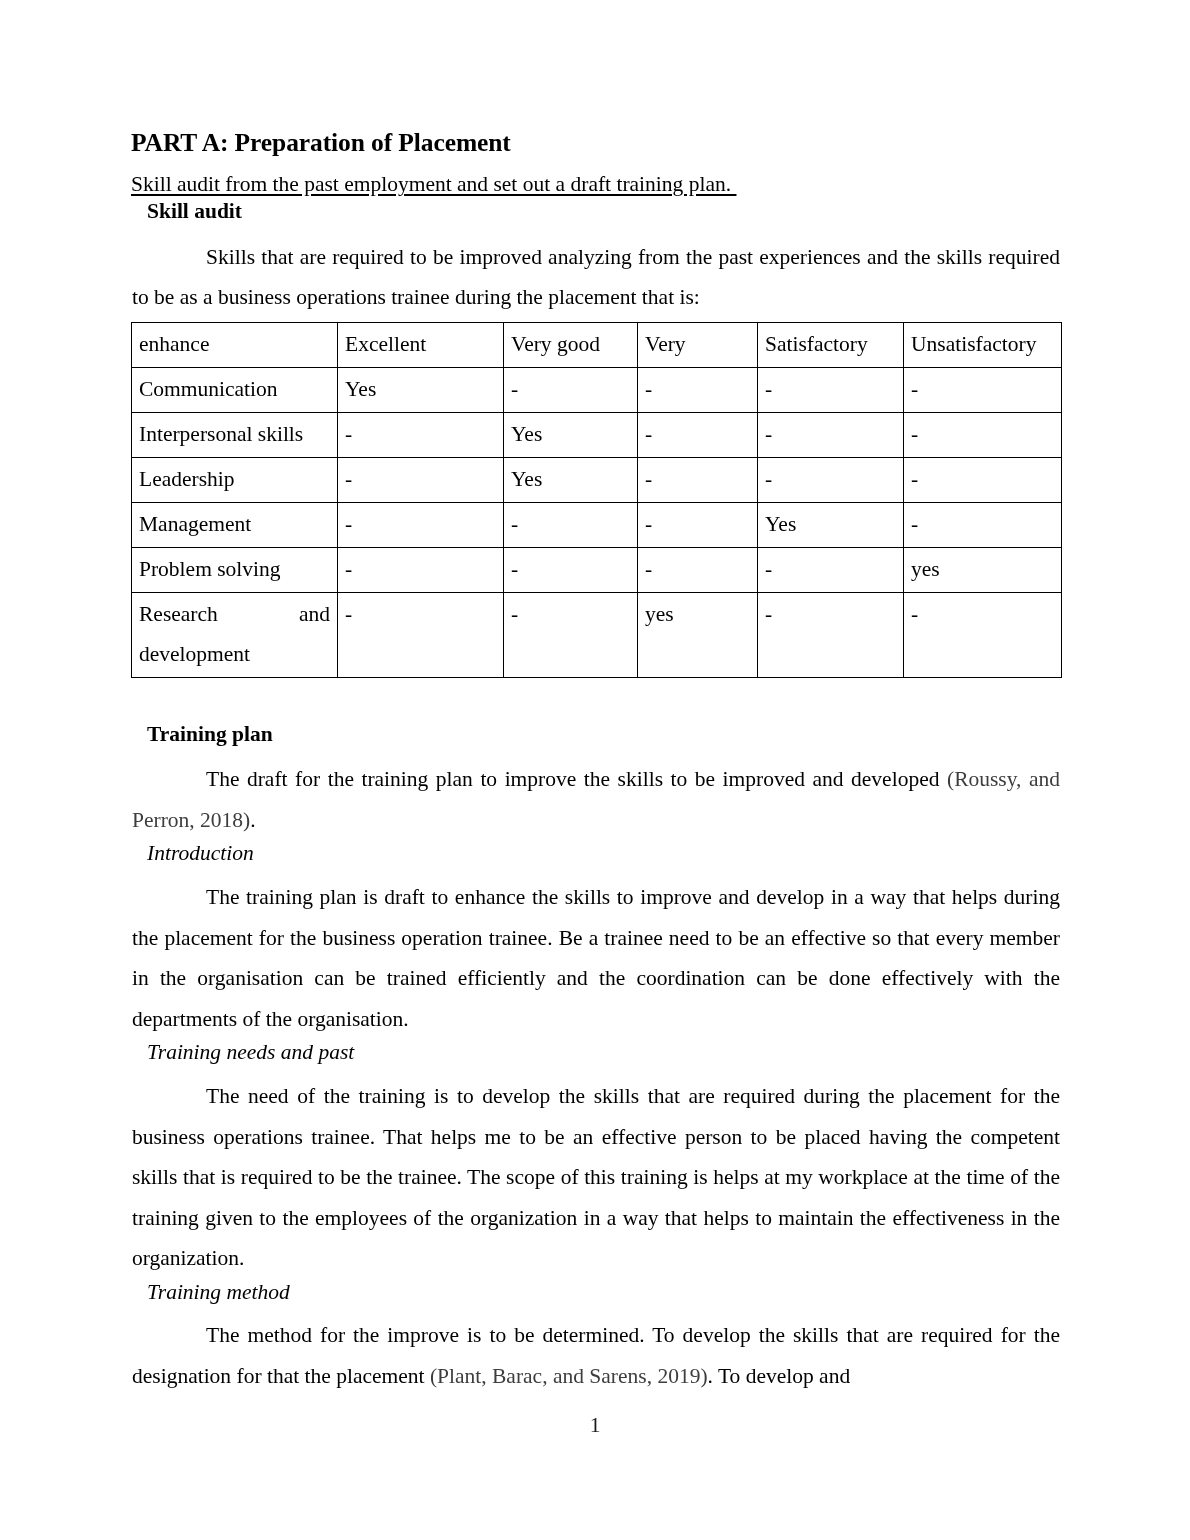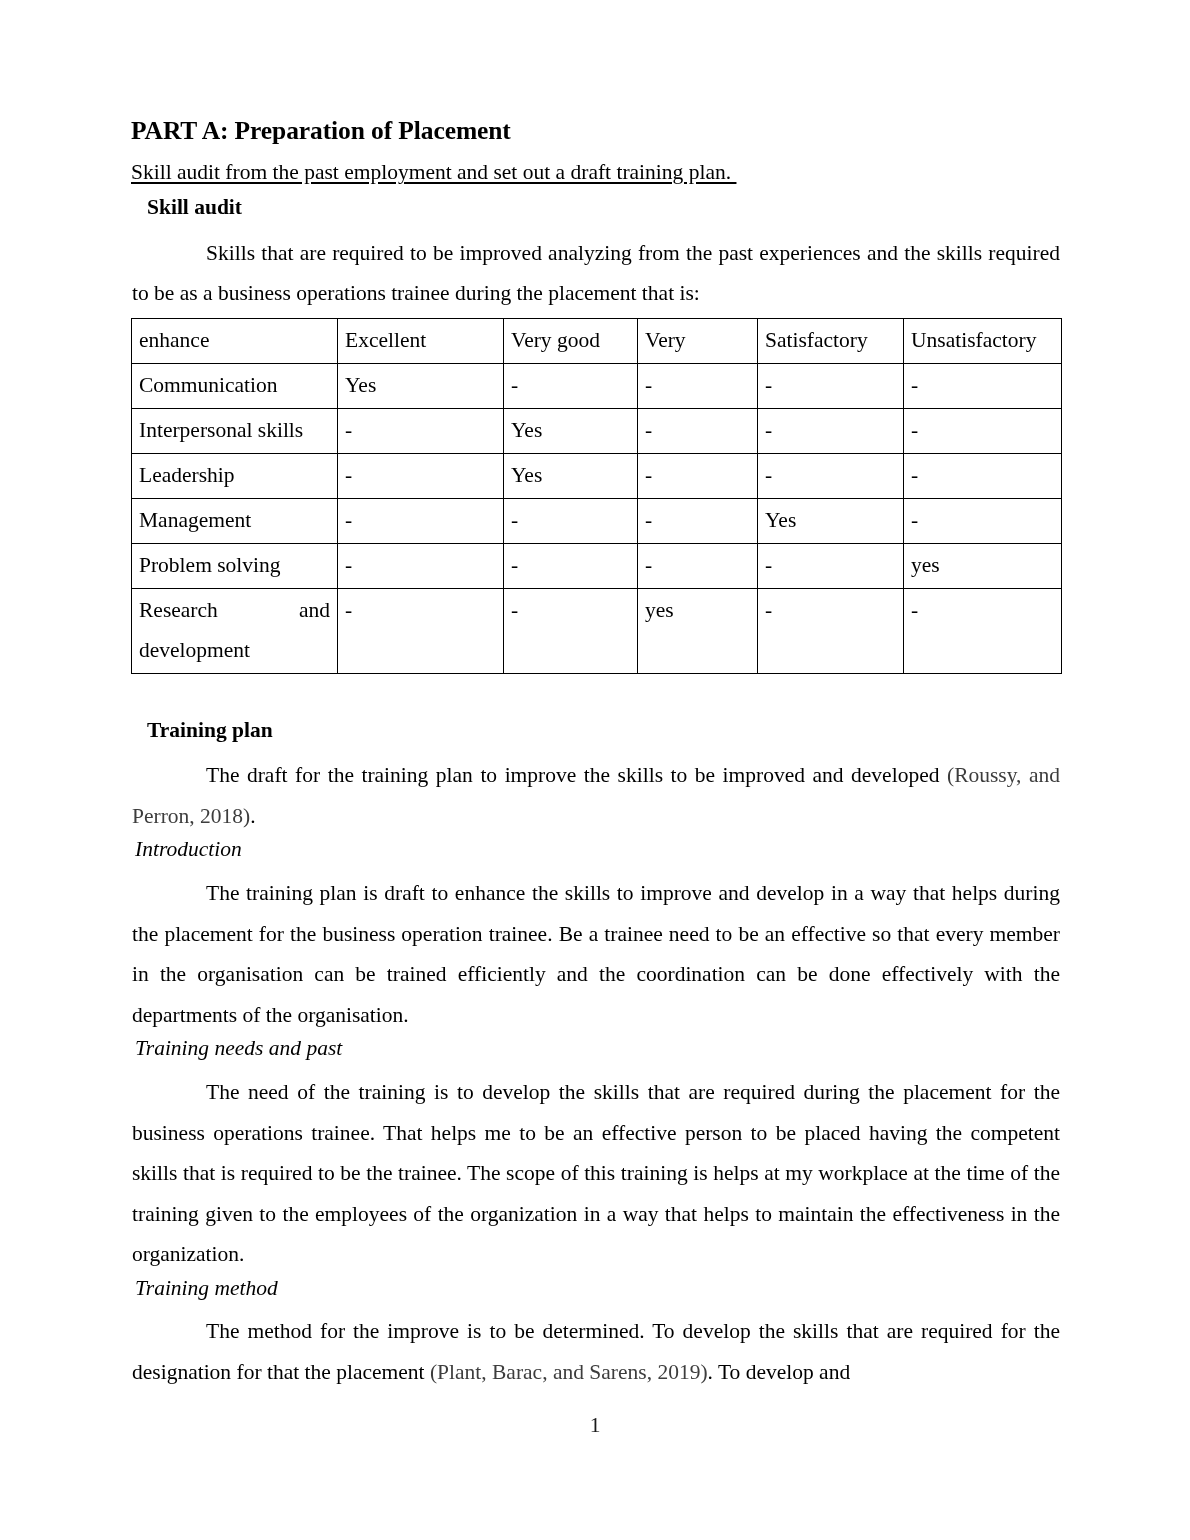--- a/index.html
+++ b/index.html
@@ -13,53 +13,53 @@
     height: 1540px;
     background: #ffffff;
     font-family: "Liberation Serif", "DejaVu Serif", serif;
     color: #000000;
     box-sizing: border-box;
     overflow: hidden;
   }
   .content {
     position: absolute;
     left: 131px;
-    top: 116px;
+    top: 128px;
     width: 930px;
   }
 
   
   .h-main {
     font-size: 25.5px;
     font-weight: bold;
     line-height: 1.18;
     margin: 0 0 14px 0;
     letter-spacing: -0.1px;
   }
   .h-underline {
     font-size: 21.5px;
     font-weight: normal;
     line-height: 1.2;
-    margin: 0 0 9px 0;
+    margin: 0 0 1px 0;
     text-decoration: underline;
     text-underline-offset: 3px;
     white-space: pre;
   }
   .h-bold-italic {
     font-size: 21.5px;
     font-weight: bold;
     line-height: 1.2;
     margin: 0 0 12px 16px;
   }
   .h-italic {
     font-size: 21.5px;
     font-weight: normal;
     font-style: italic;
     line-height: 1.2;
-    margin: 0 0 10px 4px;
+    margin: 0 0 10px 16px;
   }
 
   
   p.body {
     font-size: 21.5px;
     line-height: 40.5px;
     text-align: justify;
     text-justify: inter-word;
     margin: 1px;
     text-indent: 74px;

